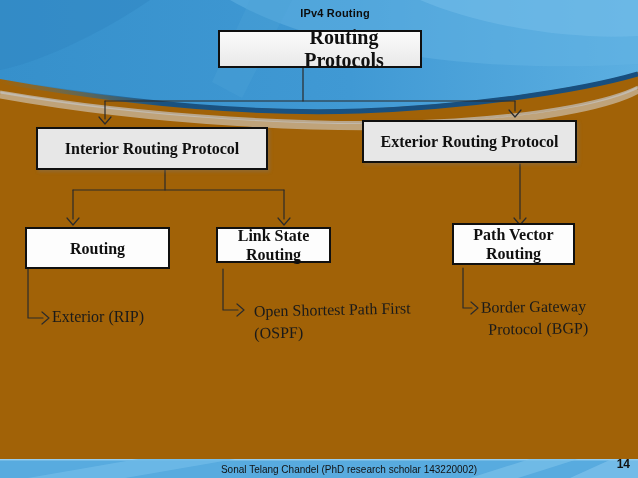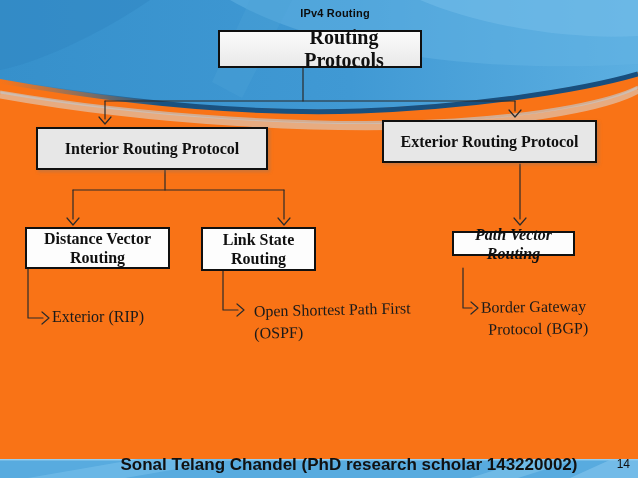--- a/index.html
+++ b/index.html
@@ -1,57 +1,57 @@
 <!DOCTYPE html>
 <html><head>
 <meta charset="utf-8">
 <style>
   html,body { margin:0; padding:0; }
   body { width:638px; height:478px; background:#ffffff; overflow:hidden;
          font-family:"Liberation Sans", sans-serif; }
-  .slide { position:relative; width:638px; height:478px; background:#f97316; overflow:hidden; }
+  .slide { position:relative; width:638px; height:478px; background:#a16207; overflow:hidden; }
 
   svg.layer { position:absolute; left:0; pointer-events:none; }
   .bg-top { top:0; }
   .bg-bottom { bottom:0; }
   .connectors { top:0; }
 
   .slide-header { position:absolute; top:7px; left:16px; width:100%; text-align:center;
                   font-size:11px; font-weight:bold; color:#0d0d0d; letter-spacing:0.2px; }
 
   .box { position:absolute; box-sizing:border-box; border:2.5px solid #101010;
          display:flex; flex-direction:column; align-items:center; justify-content:center;
          text-align:center; font-family:"Liberation Serif", serif; font-weight:bold; color:#101010; }
   .box span { display:block; }
 
   .root { left:218px; top:30px; width:204px; height:38px; border-width:2px;
           background:linear-gradient(180deg,#fbfbfb,#e9e9e9); font-size:20px;padding-left:48px; }
 
   .lvl2 { background:#e7e7e7; font-size:16px; line-height:19px;
           box-shadow:2px 2px 3px rgba(120,120,120,0.35); }
   .interior { left:36px;  top:127px; width:232px; height:43px;text-align:right; }
-  .exterior { left:382px; top:120px; width:215px; height:43px; }
+  .exterior { left:362px; top:120px; width:215px; height:43px; }
 
   .lvl3 { background:#fdfdfd; font-size:16px; line-height:19px; }
   .dv { left:25px;  top:227px; width:145px; height:42px; }
-  .ls { left:201px; top:227px; width:115px; height:44px; }
-  .pv { left:452px; top:231px; width:123px; height:25px;font-style:italic; }
+  .ls { left:216px; top:227px; width:115px; height:36px; }
+  .pv { left:452px; top:223px; width:123px; height:42px; }
 
   .annot { position:absolute; font-family:"Liberation Serif", serif; font-size:16px;
            line-height:22px; color:#1a1a1a; white-space:nowrap; }
   .annot span { display:block; }
   .rip  { left:52px;  top:306px; }
   .ospf { left:254px; top:299px; transform:rotate(-1.2deg); }
   .bgp  { left:481px; top:296px; transform:rotate(-0.8deg); }
   .bgp .l2 { margin-left:7px; }
 
   .footer-credit { position:absolute; left:60px; right:0; bottom:3px; text-align:center;
-                   font-size:17px; font-weight:bold; color:#111111; }
+                   font-size:10px; font-weight:normal; color:#111111; }
   .page-number { position:absolute; right:8px; top:457px; font-size:12px;
-                 font-weight:normal; color:#111111; }
+                 font-weight:bold; color:#111111; }
 </style>
 </head>
 <body>
 
 <div class="slide">
 
   <svg class="layer bg-top" width="638" height="145" viewBox="0 0 638 145">
     <defs>
       <linearGradient id="mainGrad" x1="0" y1="0" x2="1" y2="0">
         <stop offset="0" stop-color="#3690cb"></stop>
@@ -124,21 +124,20 @@
 
   <div class="box lvl2 interior">
     <span>Interior Routing Protocol</span>
   </div>
 
   <div class="box lvl2 exterior">
     <span>Exterior Routing Protocol</span>
   </div>
 
   <div class="box lvl3 dv">
-    <span>Distance Vector</span>
     <span>Routing</span>
   </div>
 
   <div class="box lvl3 ls">
     <span>Link State</span>
     <span>Routing</span>
   </div>
 
   <div class="box lvl3 pv">
     <span>Path Vector</span>

